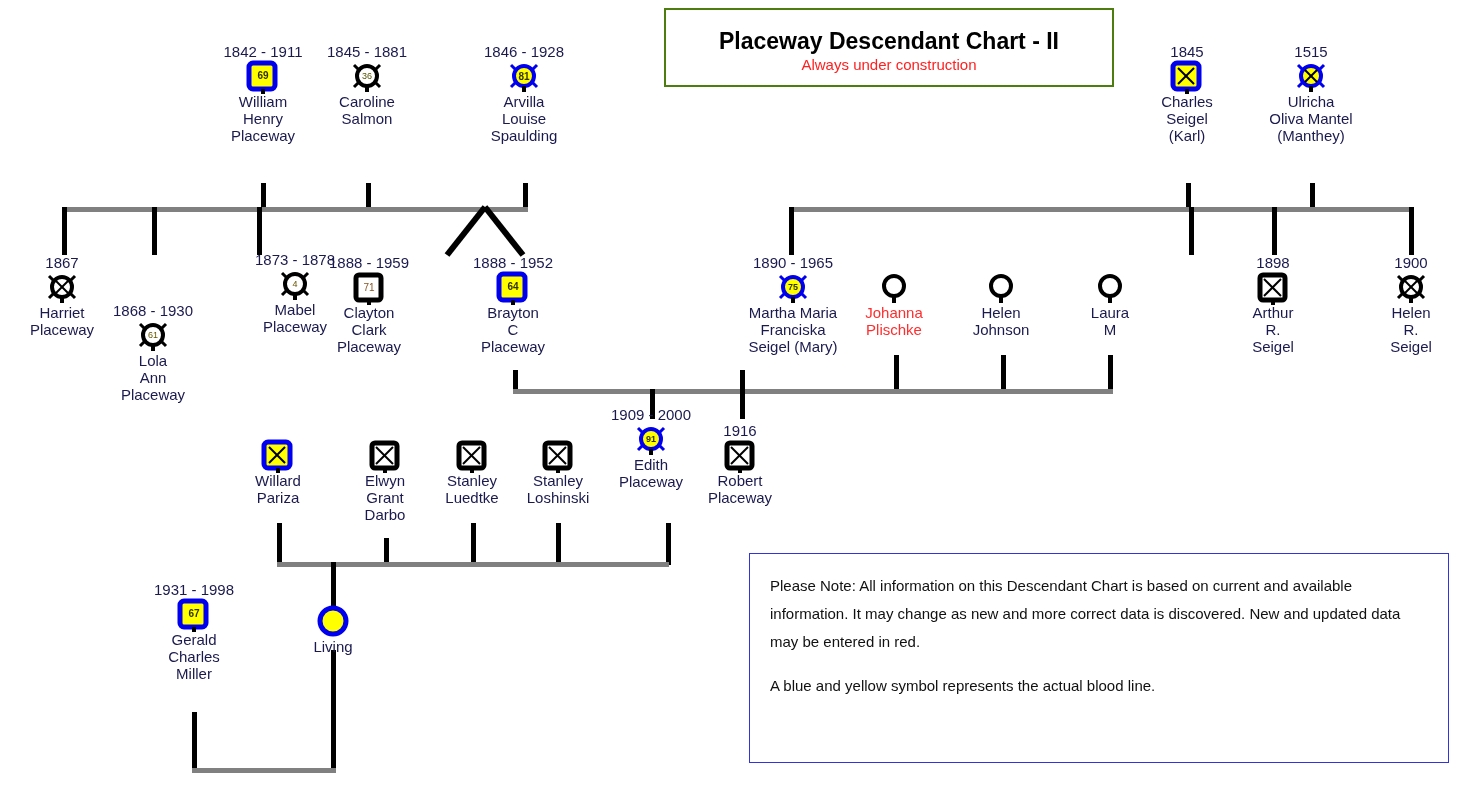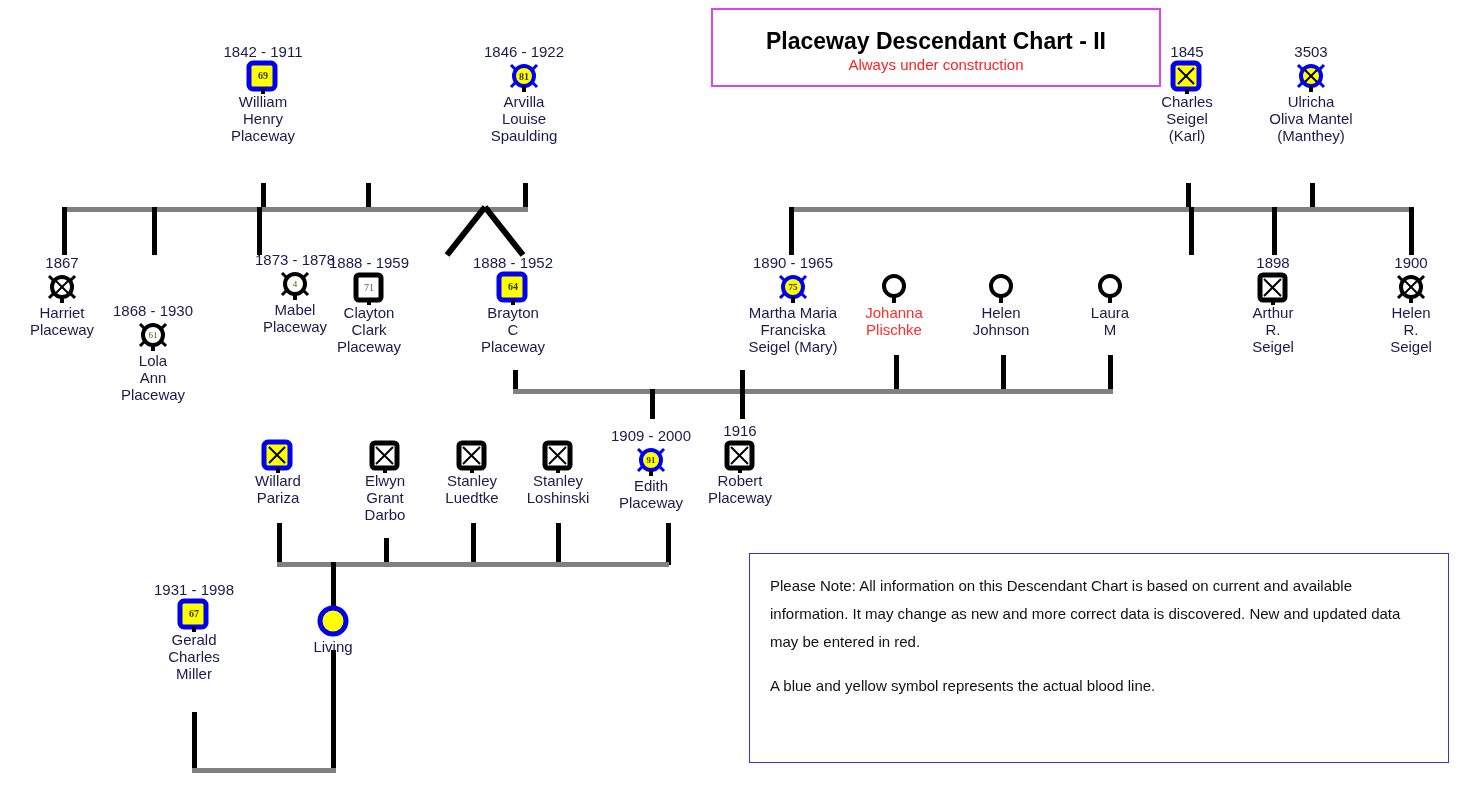--- a/index.html
+++ b/index.html
@@ -64,32 +64,30 @@
     white-space: pre-line;
   }
   .person .pname.red {
     color: #ff2d2d;
   }
 
   
   .sym {
     position: relative;
     display: block;
-    font-family: Liberation Serif, serif;
   }
   .sym svg { display: block; }
 
   
   #title-box {
     position: absolute;
-    border: 2px solid #d946ef;
+    border: 2px solid #4d7c0f;
     background: #ffffff;
     text-align: center;
     box-sizing: border-box;
-    margin-left: 47px;
   }
   #title-box .t-main {
     font-size: 23px;
     font-weight: bold;
     color: #000000;
     letter-spacing: 0px;
   }
   #title-box .t-sub {
     font-size: 15px;
     color: #ff2020;
@@ -189,23 +187,43 @@
           <rect x="15" y="29" width="4" height="5" fill="#000000"></rect>
         </svg>
         <span style="position:absolute; left:0; top:0; width:34px; height:30px; display:flex; align-items:center; justify-content:center; font-size:10px; font-weight:bold; color:#333300;">69</span>
       </span>
     </div>
     <div class="pname">William
 Henry
 Placeway</div>
   </div>
 
+  <div class="person" style="left:320px; top:42px; width:94px;">
+    <div class="dates">1845 - 1881</div>
+    <div class="sym-wrap">
+      <span class="sym">
+        <svg width="36" height="36" viewBox="0 0 36 36">
+          <g stroke="#000000" stroke-width="3">
+            <line x1="5" y1="6" x2="10" y2="11"></line>
+            <line x1="31" y1="6" x2="26" y2="11"></line>
+            <line x1="5" y1="28" x2="10" y2="23"></line>
+            <line x1="31" y1="28" x2="26" y2="23"></line>
+          </g>
+          <circle cx="18" cy="17" r="10" fill="#FFFFFF" stroke="#000000" stroke-width="4"></circle>
+          <rect x="16" y="27" width="4" height="6" fill="#000000"></rect>
+        </svg>
+        <span style="position:absolute; left:0; top:0; width:36px; height:34px; display:flex; align-items:center; justify-content:center; font-size:9px; color:#555500;">36</span>
+      </span>
+    </div>
+    <div class="pname">Caroline
+Salmon</div>
+  </div>
 
   <div class="person" style="left:466px; top:42px; width:116px;">
-    <div class="dates">1846 - 1922</div>
+    <div class="dates">1846 - 1928</div>
     <div class="sym-wrap">
       <span class="sym">
         <svg width="36" height="36" viewBox="0 0 36 36">
           <g stroke="#0000EE" stroke-width="3">
             <line x1="5" y1="6" x2="10" y2="11"></line>
             <line x1="31" y1="6" x2="26" y2="11"></line>
             <line x1="5" y1="28" x2="10" y2="23"></line>
             <line x1="31" y1="28" x2="26" y2="23"></line>
           </g>
           <circle cx="18" cy="17" r="10" fill="#FFFF00" stroke="#0000EE" stroke-width="4"></circle>
@@ -232,21 +250,21 @@
           <rect x="15" y="29" width="4" height="5" fill="#000000"></rect>
         </svg>
       </span>
     </div>
     <div class="pname">Charles
 Seigel
 (Karl)</div>
   </div>
 
   <div class="person" style="left:1245px; top:42px; width:132px;">
-    <div class="dates">3503</div>
+    <div class="dates">1515</div>
     <div class="sym-wrap">
       <span class="sym">
         <svg width="36" height="36" viewBox="0 0 36 36">
           <g stroke="#0000EE" stroke-width="3">
             <line x1="5" y1="6" x2="10" y2="11"></line>
             <line x1="31" y1="6" x2="26" y2="11"></line>
             <line x1="5" y1="28" x2="10" y2="23"></line>
             <line x1="31" y1="28" x2="26" y2="23"></line>
           </g>
           <circle cx="18" cy="17" r="10" fill="#FFFF00" stroke="#0000EE" stroke-width="4"></circle>
@@ -530,21 +548,21 @@
             <line x1="25" y1="8" x2="8" y2="25"></line>
           </g>
           <rect x="15" y="29" width="4" height="5" fill="#000000"></rect>
         </svg>
       </span>
     </div>
     <div class="pname">Stanley
 Loshinski</div>
   </div>
 
-  <div class="person" style="left:601px; top:426px; width:100px;text-align:center;">
+  <div class="person" style="left:601px; top:405px; width:100px;text-align:center;">
     <div class="dates">1909 - 2000</div>
     <div class="sym-wrap">
       <span class="sym">
         <svg width="36" height="36" viewBox="0 0 36 36">
           <g stroke="#0000EE" stroke-width="3">
             <line x1="5" y1="6" x2="10" y2="11"></line>
             <line x1="31" y1="6" x2="26" y2="11"></line>
             <line x1="5" y1="28" x2="10" y2="23"></line>
             <line x1="31" y1="28" x2="26" y2="23"></line>
           </g>

